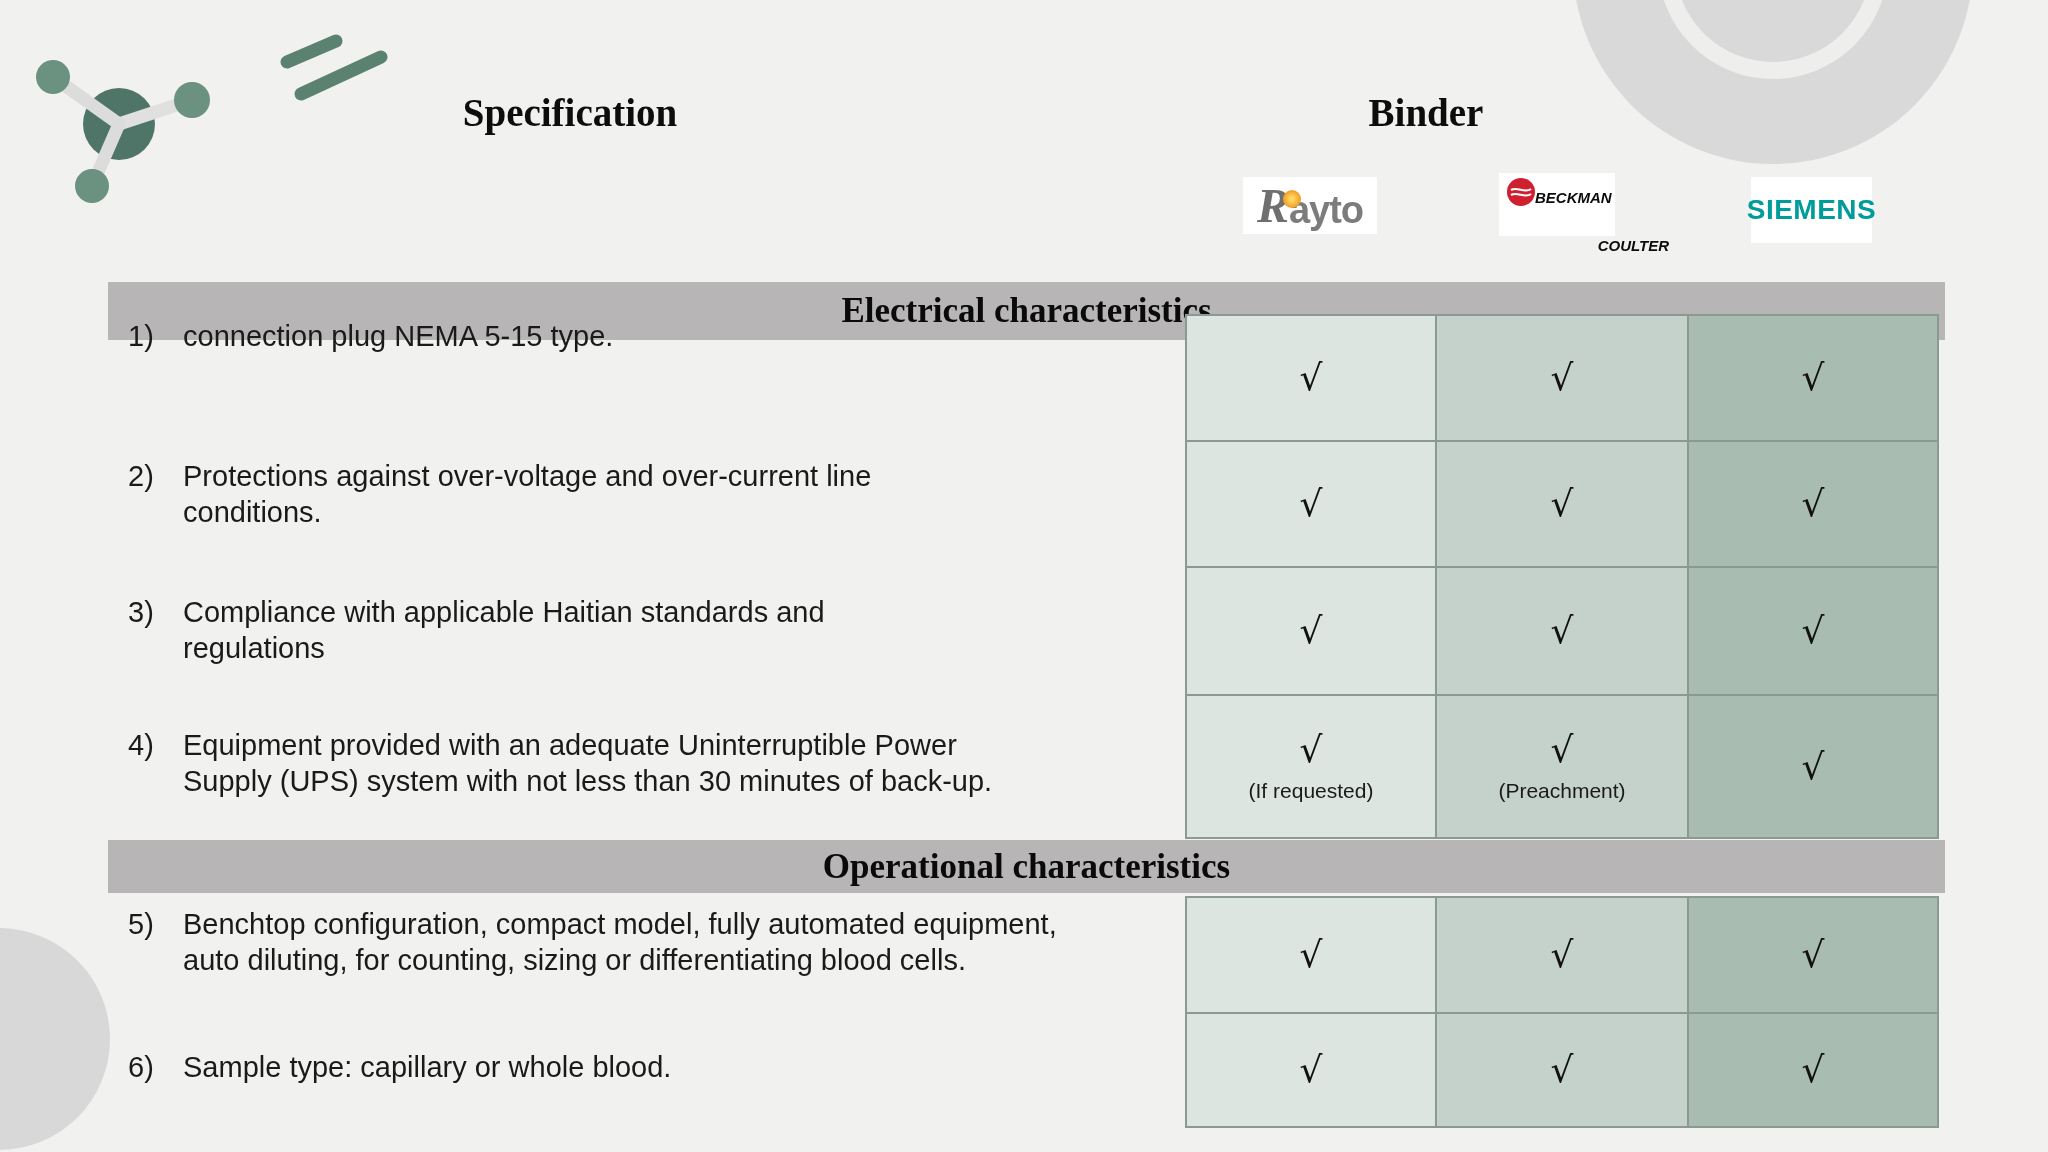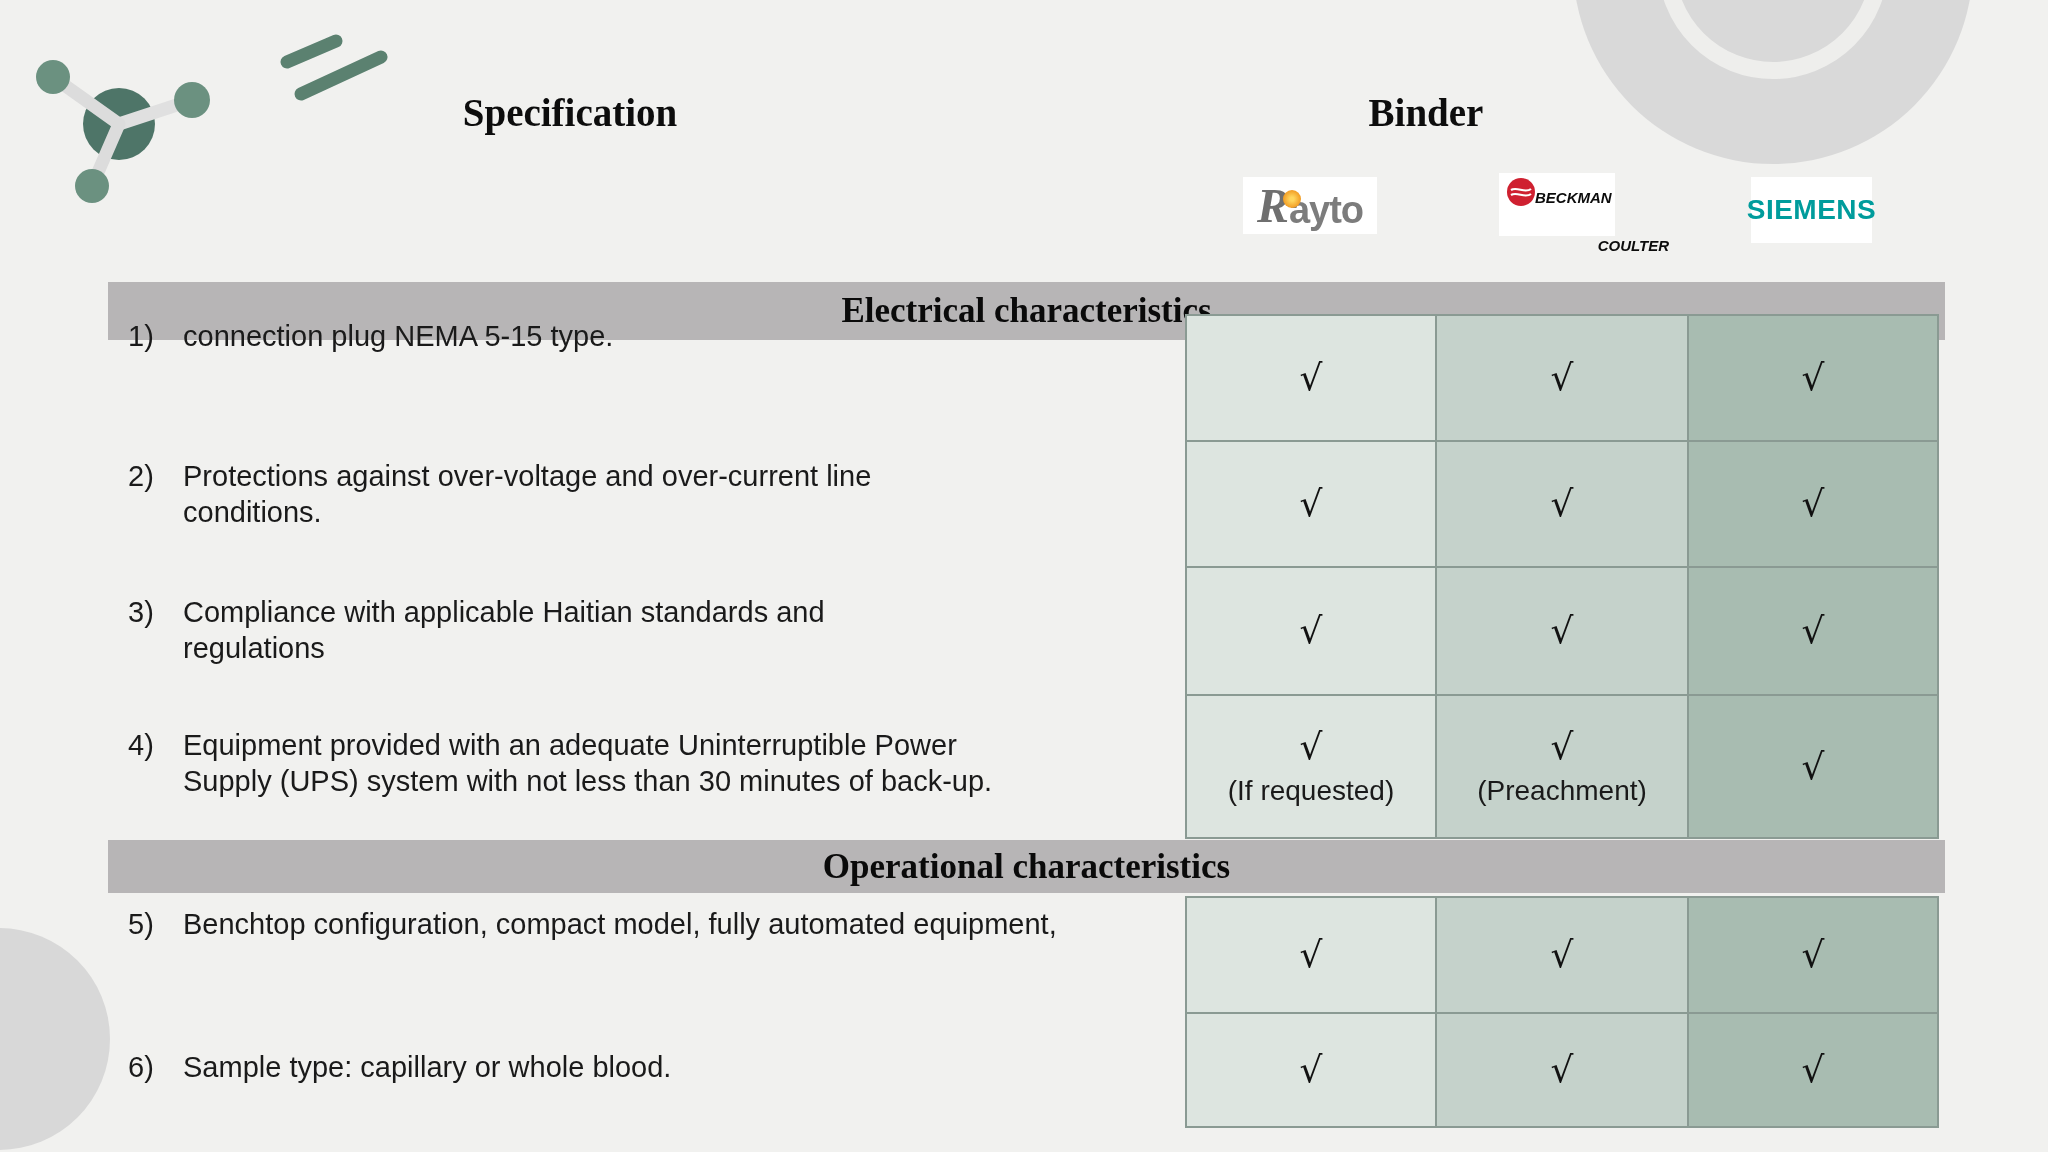--- a/index.html
+++ b/index.html
@@ -52,21 +52,21 @@
   .c1{left:1185px;width:252px;background:#dde5e0;}
   .c2{left:1435px;width:254px;background:#c5d2cb;}
   .c3{left:1687px;width:252px;background:#a8bcb1;}
   .r1{top:314px;height:128px;}
   .r2{top:440px;height:128px;}
   .r3{top:566px;height:130px;}
   .r4{top:694px;height:145px;}
   .r5{top:896px;height:118px;}
   .r6{top:1012px;height:116px;}
   .check{font-family:"DejaVu Sans",sans-serif;font-size:36px;line-height:1;color:#111;}
-  .note{font-size:28px;color:#1a1a1a;line-height:1;}
+  .note{font-size:21px;color:#1a1a1a;line-height:1;}
 </style>
 </head>
 <body>
 
 <div class="slide">
 
   <div class="donut">
     <div class="donut-ring"></div>
   </div>
   <div class="corner-circle"></div>
@@ -176,20 +176,21 @@
     <span class="note">(Preachment)</span>
   </div>
   <div class="cell c3 r4">
       <span class="check">√</span>
     </div>
 
   <div class="spec-row wide r5t">
     <span class="num">5)</span>
     <span class="txt">
       <span class="ln">Benchtop configuration, compact model, fully automated equipment,</span>
+      <span class="ln">auto diluting, for counting, sizing or differentiating blood cells.</span>
     </span>
   </div>
   <div class="cell c1 r5">
       <span class="check">√</span>
     </div>
   <div class="cell c2 r5">
       <span class="check">√</span>
     </div>
   <div class="cell c3 r5">
       <span class="check">√</span>

